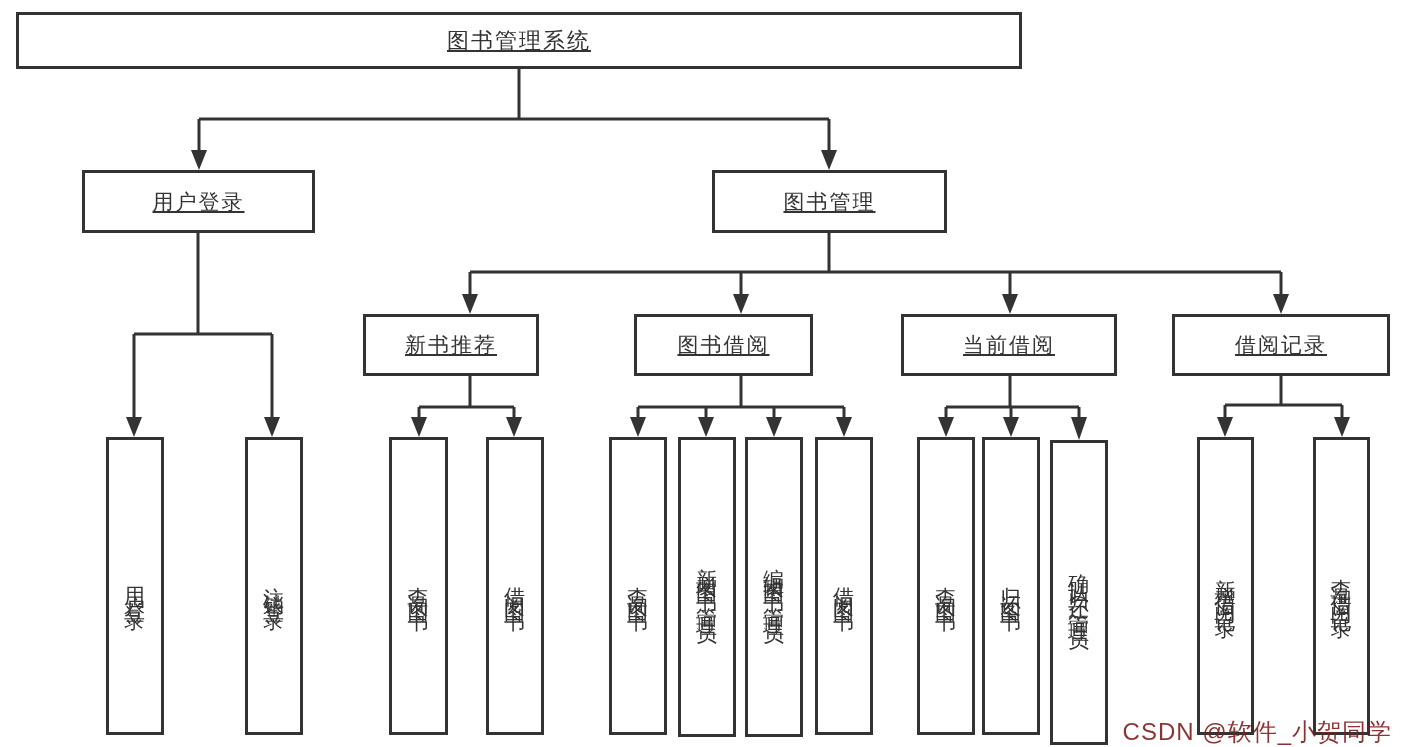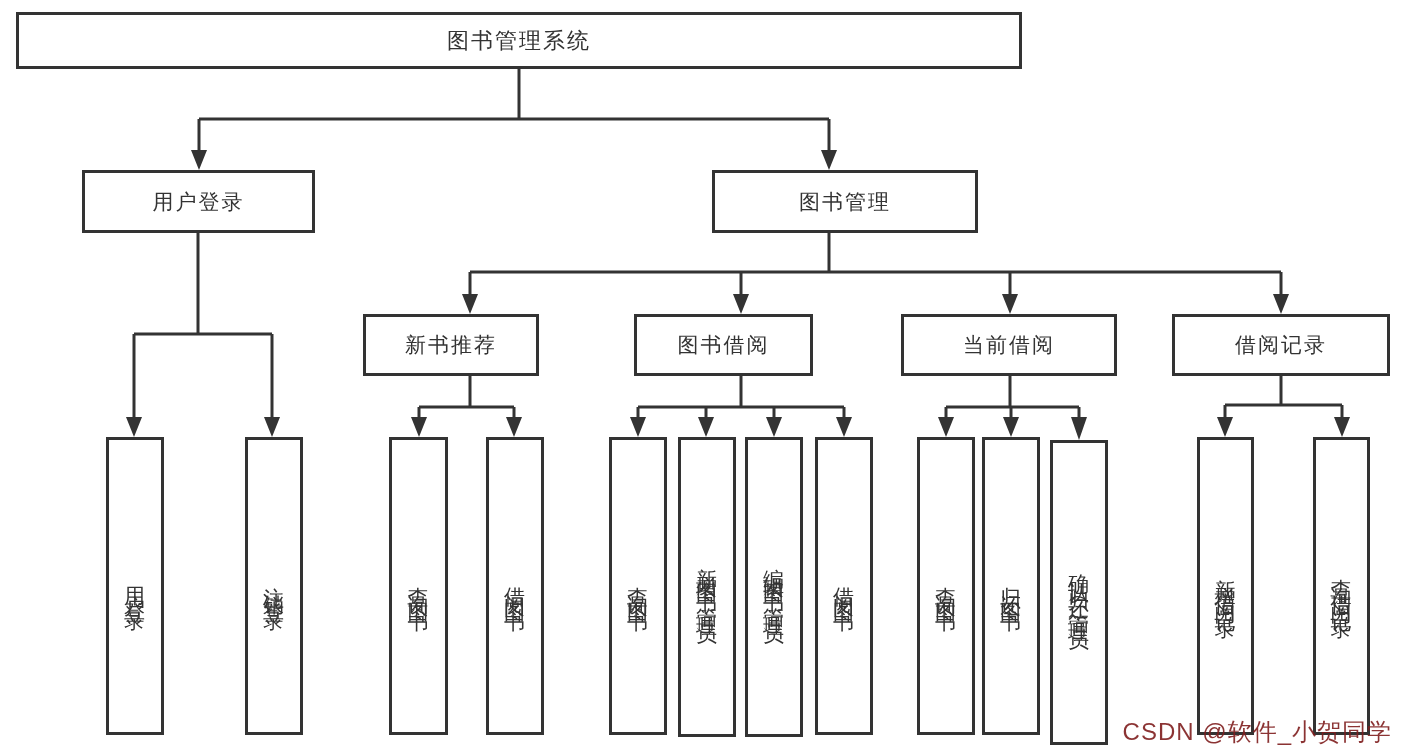--- a/index.html
+++ b/index.html
@@ -21,21 +21,21 @@
     position: absolute;
     box-sizing: border-box;
     border: 3px solid #333333;
     background: #ffffff;
     display: flex;
     align-items: center;
     justify-content: center;
     color: #333333;
     z-index: 2;
   }
-  .hnode { font-size: 21px; letter-spacing: 2px; white-space: nowrap; }
+  .hnode { font-size: 21px; letter-spacing: 2px; white-space: nowrap; text-decoration: underline; }
   .root-node { font-size: 22px; }
   .vnode span {
     writing-mode: vertical-rl;
     text-orientation: mixed;
     font-size: 21px;
     letter-spacing: 8px;
     line-height: 1;
     color: #333333;
   }
   .watermark {
@@ -133,21 +133,21 @@
     </g>
   </svg>
 
   <div class="node hnode root-node" style="left:16px; top:12px; width:1006px; height:57px;">
     <span>图书管理系统</span>
   </div>
 
   <div class="node hnode" style="left:82px; top:170px; width:233px; height:63px;">
     <span>用户登录</span>
   </div>
-  <div class="node hnode" style="left:712px; top:170px; width:266px; height:63px;">
+  <div class="node hnode" style="left:712px; top:170px; width:235px; height:63px;">
     <span>图书管理</span>
   </div>
 
   <div class="node hnode" style="left:363px; top:314px; width:176px; height:62px;">
     <span>新书推荐</span>
   </div>
   <div class="node hnode" style="left:634px; top:314px; width:179px; height:62px;">
     <span>图书借阅</span>
   </div>
   <div class="node hnode" style="left:901px; top:314px; width:216px; height:62px;">

